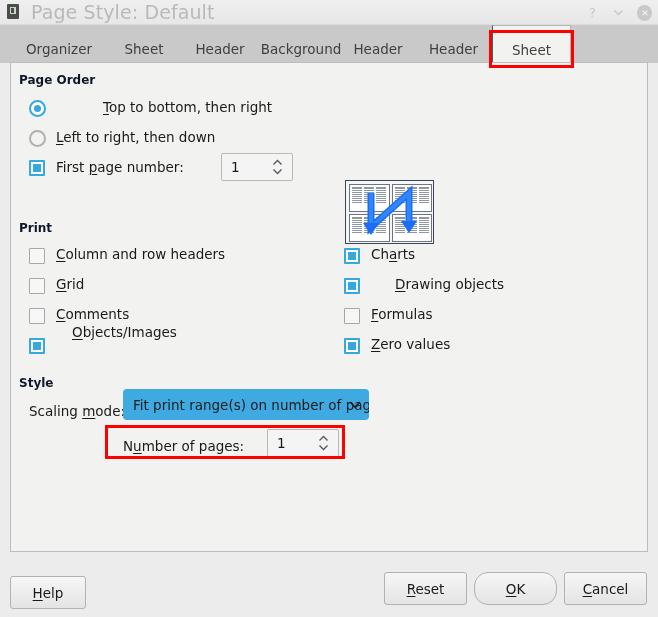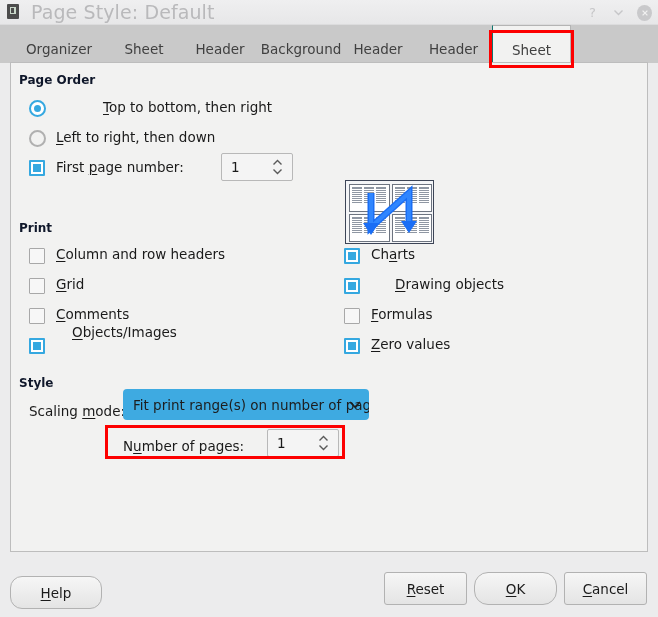--- a/index.html
+++ b/index.html
@@ -584,21 +584,21 @@
         <svg width="11" height="7" viewBox="0 0 11 7">
             <path d="M1.5 1.5 L5.5 5.5 L9.5 1.5" fill="none" stroke="#5a5a5a" stroke-width="1.4"></path>
           </svg>
       </span>
     </div>
 
   </div>
 
   <div class="annot" style="left:105px; top:425px; width:240px; height:34px;"></div>
 
-  <div class="btn" style="left:10px; top:576px; width:92px; height:33px;border-radius:12px;">
+  <div class="btn" style="left:10px; top:576px; width:76px; height:33px;">
     <span><span class="mn">H</span>elp</span>
   </div>
   <div class="btn" style="left:384px; top:572px; width:83px; height:33px;">
     <span><span class="mn">R</span>eset</span>
   </div>
   <div class="btn" style="left:474px; top:572px; width:83px; height:33px;border-radius:14px;">
     <span><span class="mn">O</span>K</span>
   </div>
   <div class="btn" style="left:564px; top:572px; width:83px; height:33px;">
     <span><span class="mn">C</span>ancel</span>

